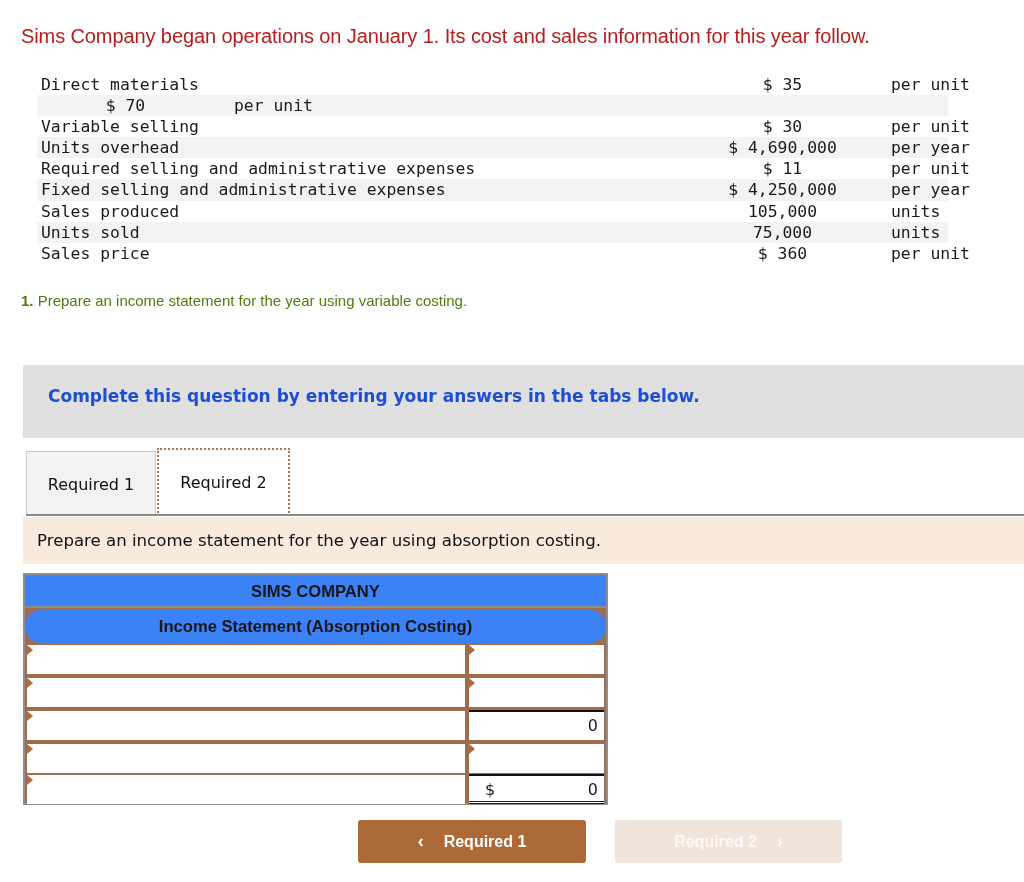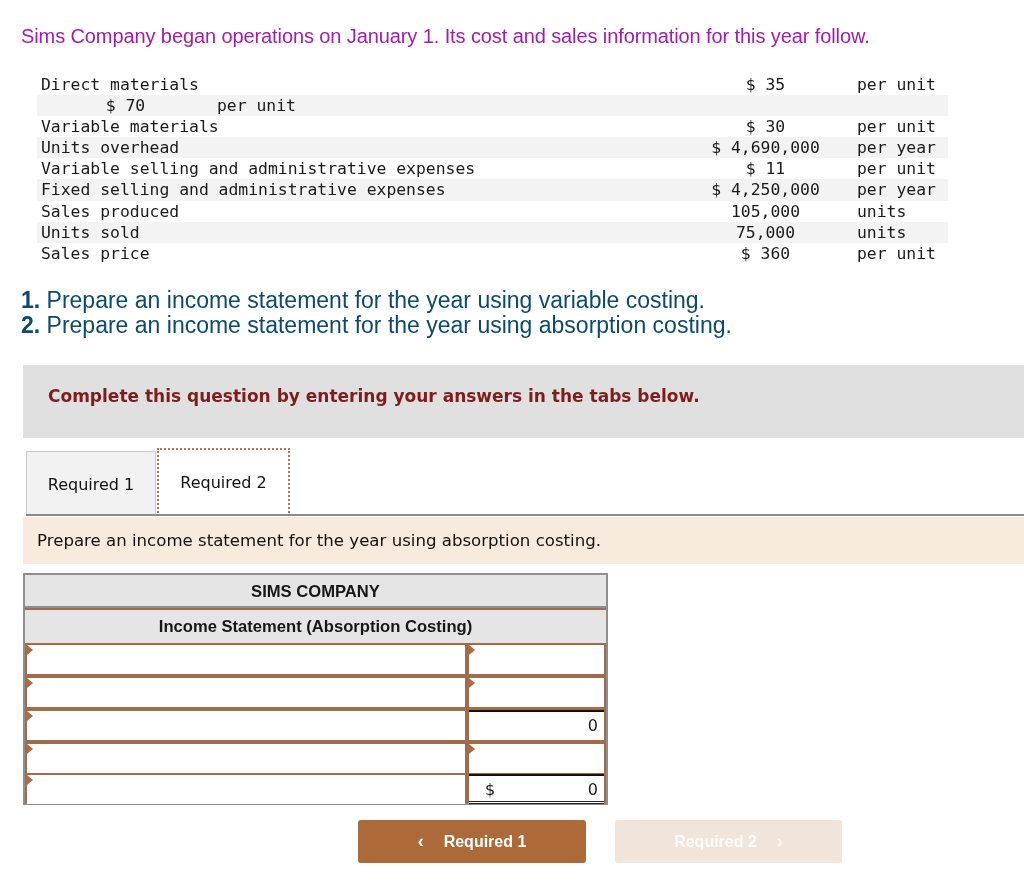--- a/index.html
+++ b/index.html
@@ -1,46 +1,46 @@
 <!DOCTYPE html>
 <html><head>
 <meta charset="utf-8">
 <style>
   * { box-sizing: border-box; margin: 0; padding: 0; }
   html, body { width: 1024px; height: 882px; background: #ffffff; overflow: hidden; }
   body { font-family: "Liberation Sans", sans-serif; color: #1a1a1a; position: relative; }
 
-  .intro { position: absolute; left: 21px; top: 25px; font-size: 20px; color: #a21caf; letter-spacing: -0.1px; }
+  .intro { position: absolute; left: 21px; top: 25px; font-size: 20px; color: #b91c1c; letter-spacing: -0.1px; }
 
   .facts { position: absolute; left: 37px; top: 74px; width: 911px; font-family: "DejaVu Sans Mono", monospace; font-size: 16.4px; }
-  .fact-row { display: flex; height: 21.1px; line-height: 21px; padding-left: 4px; }
+  .fact-row { display: flex; height: 21.1px; line-height: 21px; padding-left: 4px; gap: 17px; }
   .fact-row:nth-child(even) { background: #f3f3f3; }
   .fact-label { flex: 0 0 640px; white-space: pre; }
   .fact-val { flex: 0 0 169px; text-align: center; white-space: pre; }
   .fact-unit { flex: 1; padding-left: 7px; white-space: pre; }
 
-  .reqs { position: absolute; left: 21px; top: 288px; font-size: 23px; line-height: 25px; color: #0c4a6e; }
+  .reqs { position: absolute; left: 21px; top: 288px; font-size: 15px; line-height: 25px; color: #4d7c0f; text-align: right; }
   .reqs b { font-weight: bold; }
 
   .banner { position: absolute; left: 23px; top: 365px; width: 1001px; height: 73px; background: #e0e0e0; }
-  .banner-text { position: absolute; left: 25px; top: 21px; font-family: "DejaVu Sans", sans-serif; font-weight: bold; font-size: 17px; color: #7f1d1d; }
+  .banner-text { position: absolute; left: 25px; top: 21px; font-family: "DejaVu Sans", sans-serif; font-weight: bold; font-size: 17px; color: #1d4ed8; }
 
   .tabs { position: absolute; left: 26px; top: 448px; height: 68px; }
   .tab { position: absolute; top: 0; height: 68px; display: flex; align-items: center; justify-content: center; font-family: "DejaVu Sans", sans-serif; font-size: 16px; color: #111; cursor: pointer; }
   .tab-1 { left: 0; width: 130px; top: 3px; height: 65px; background: #f2f2f2; border: 1px solid #c9c9c9; border-bottom: none; }
   .tab-2 { left: 131px; width: 133px; background: #fff; border: 2px dotted #a0785a; }
   .tab-line { position: absolute; left: 26px; top: 514px; width: 998px; height: 2px; background: #8a8a8a; }
 
   .instr { position: absolute; left: 23px; top: 517px; width: 1001px; height: 47px; background: #f8eadd; }
   .instr-text { position: absolute; left: 14px; top: 14px; font-family: "DejaVu Sans", sans-serif; font-size: 16.6px; color: #111; }
 
   .stmt { position: absolute; left: 23px; top: 573px; width: 585px; height: 232px; border: 2px solid #8e8e8e; background: #a06c4b; }
-  .stmt-hdr { position: absolute; left: 0; width: 581px; background: #e5e5e5; text-align: center; font-weight: bold; font-size: 16.6px; color: #161616; }
+  .stmt-hdr { position: absolute; left: 0; width: 581px; background: #3b82f6; text-align: center; font-weight: bold; font-size: 16.6px; color: #161616; }
   .hdr-1 { top: 0; height: 33px; line-height: 33px; border-bottom: 2px solid #8e8e8e; }
-  .hdr-2 { top: 35px; height: 33px; line-height: 33px; }
+  .hdr-2 { top: 35px; height: 33px; line-height: 33px; border-radius: 16px; }
   .stmt-row { position: absolute; left: 0; width: 581px; height: 33px; }
   .cell { position: absolute; top: 2px; height: 29px; background: #fff; }
   .cell-label { left: 2px; width: 438px; }
   .cell-amt { left: 444px; width: 135px; font-family: "DejaVu Sans", sans-serif; font-size: 16px; }
   .cell-amt.calc { border-top: 2px solid #111; height: 30px; top: 1px; }
   .cell-amt.total { border-bottom: 3px double #222; }
   .tri { position: absolute; left: 0; top: 0; width: 0; height: 0; border-top: 5px solid transparent; border-bottom: 5px solid transparent; border-left: 6px solid #b56a36; }
   .amt-sym { position: absolute; left: 16px; top: 4px; }
   .amt-val { position: absolute; right: 6px; top: 4px; }
 
@@ -60,31 +60,31 @@
   <div class="fact-row">
       <span class="fact-label">Direct materials</span>
       <span class="fact-val">$ 35</span>
       <span class="fact-unit">per unit</span>
     </div>
   <div class="fact-row">
       <span class="fact-val">$ 70</span>
       <span class="fact-unit">per unit</span>
     </div>
   <div class="fact-row">
-      <span class="fact-label">Variable materials</span>
+      <span class="fact-label">Variable selling</span>
       <span class="fact-val">$ 30</span>
       <span class="fact-unit">per unit</span>
     </div>
   <div class="fact-row">
       <span class="fact-label">Units overhead</span>
       <span class="fact-val">$ 4,690,000</span>
       <span class="fact-unit">per year</span>
     </div>
   <div class="fact-row">
-      <span class="fact-label">Variable selling and administrative expenses</span>
+      <span class="fact-label">Required selling and administrative expenses</span>
       <span class="fact-val">$ 11</span>
       <span class="fact-unit">per unit</span>
     </div>
   <div class="fact-row">
       <span class="fact-label">Fixed selling and administrative expenses</span>
       <span class="fact-val">$ 4,250,000</span>
       <span class="fact-unit">per year</span>
     </div>
   <div class="fact-row">
       <span class="fact-label">Sales produced</span>
@@ -98,21 +98,20 @@
     </div>
   <div class="fact-row">
       <span class="fact-label">Sales price</span>
       <span class="fact-val">$ 360</span>
       <span class="fact-unit">per unit</span>
     </div>
 </div>
 
 <div class="reqs">
   <div><b>1.</b><span> Prepare an income statement for the year using variable costing.</span></div>
-  <div><b>2.</b><span> Prepare an income statement for the year using absorption costing.</span></div>
 </div>
 
 <div class="banner">
   <div class="banner-text">Complete this question by entering your answers in the tabs below.</div>
 </div>
 
 <div class="tabs">
   <div class="tab tab-1">Required 1</div>
   <div class="tab tab-2">Required 2</div>
 </div>

